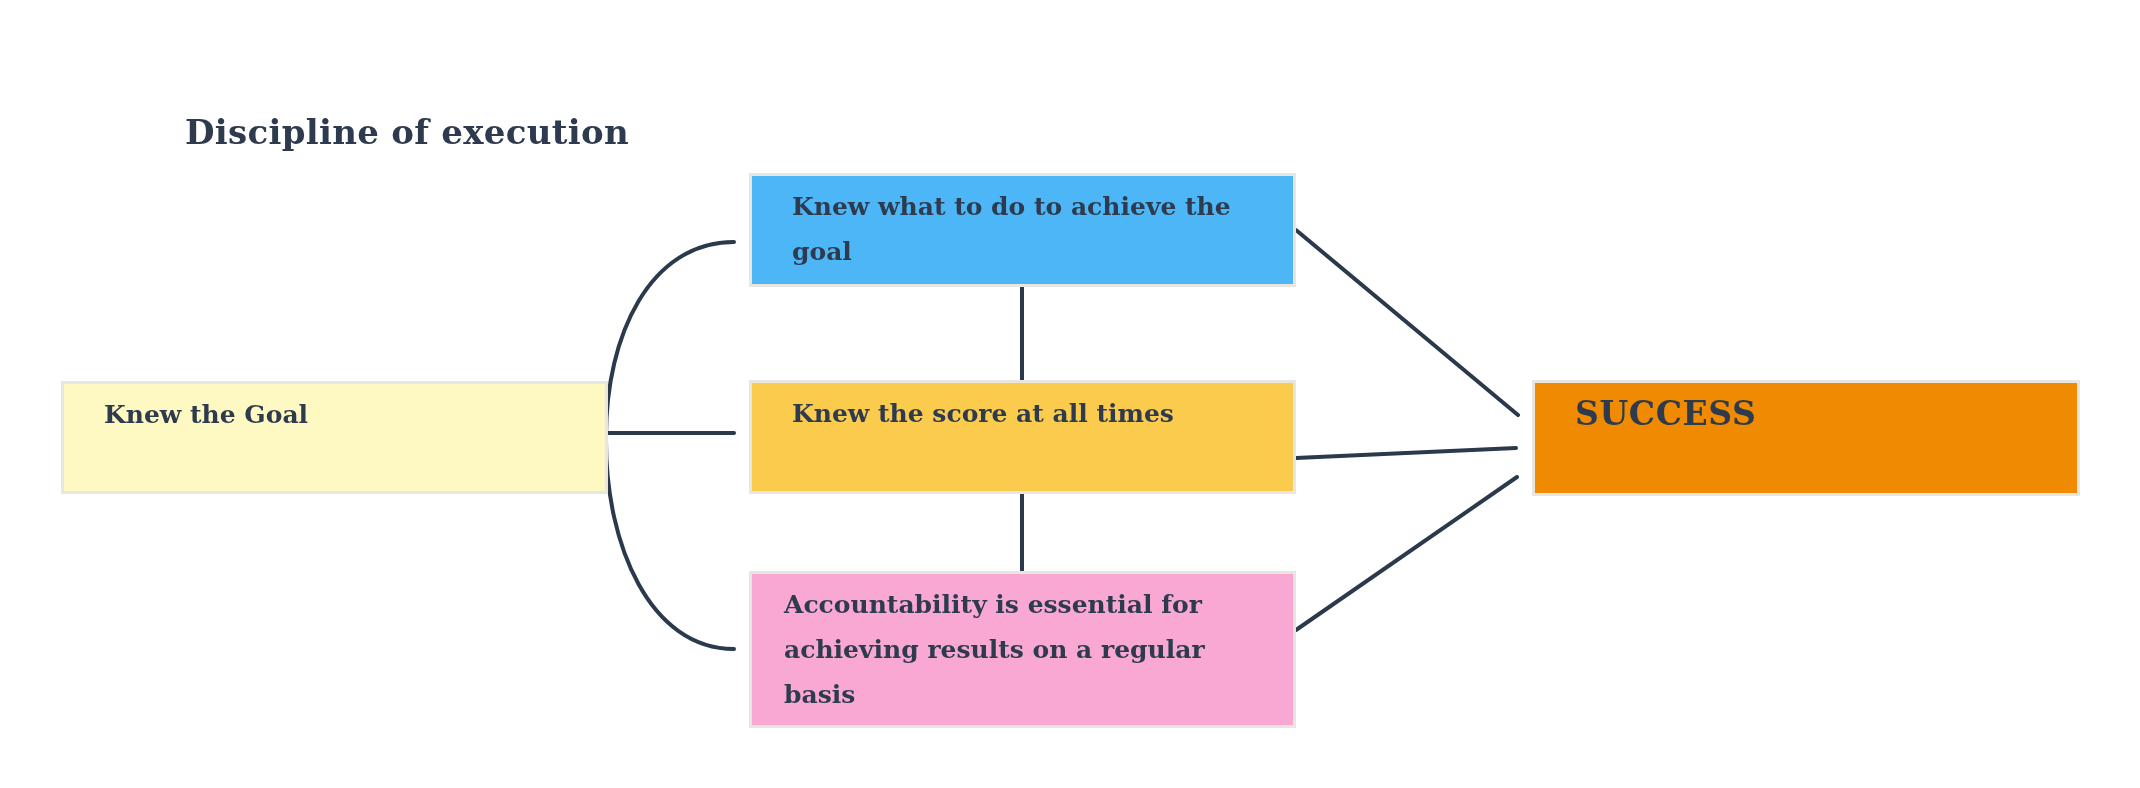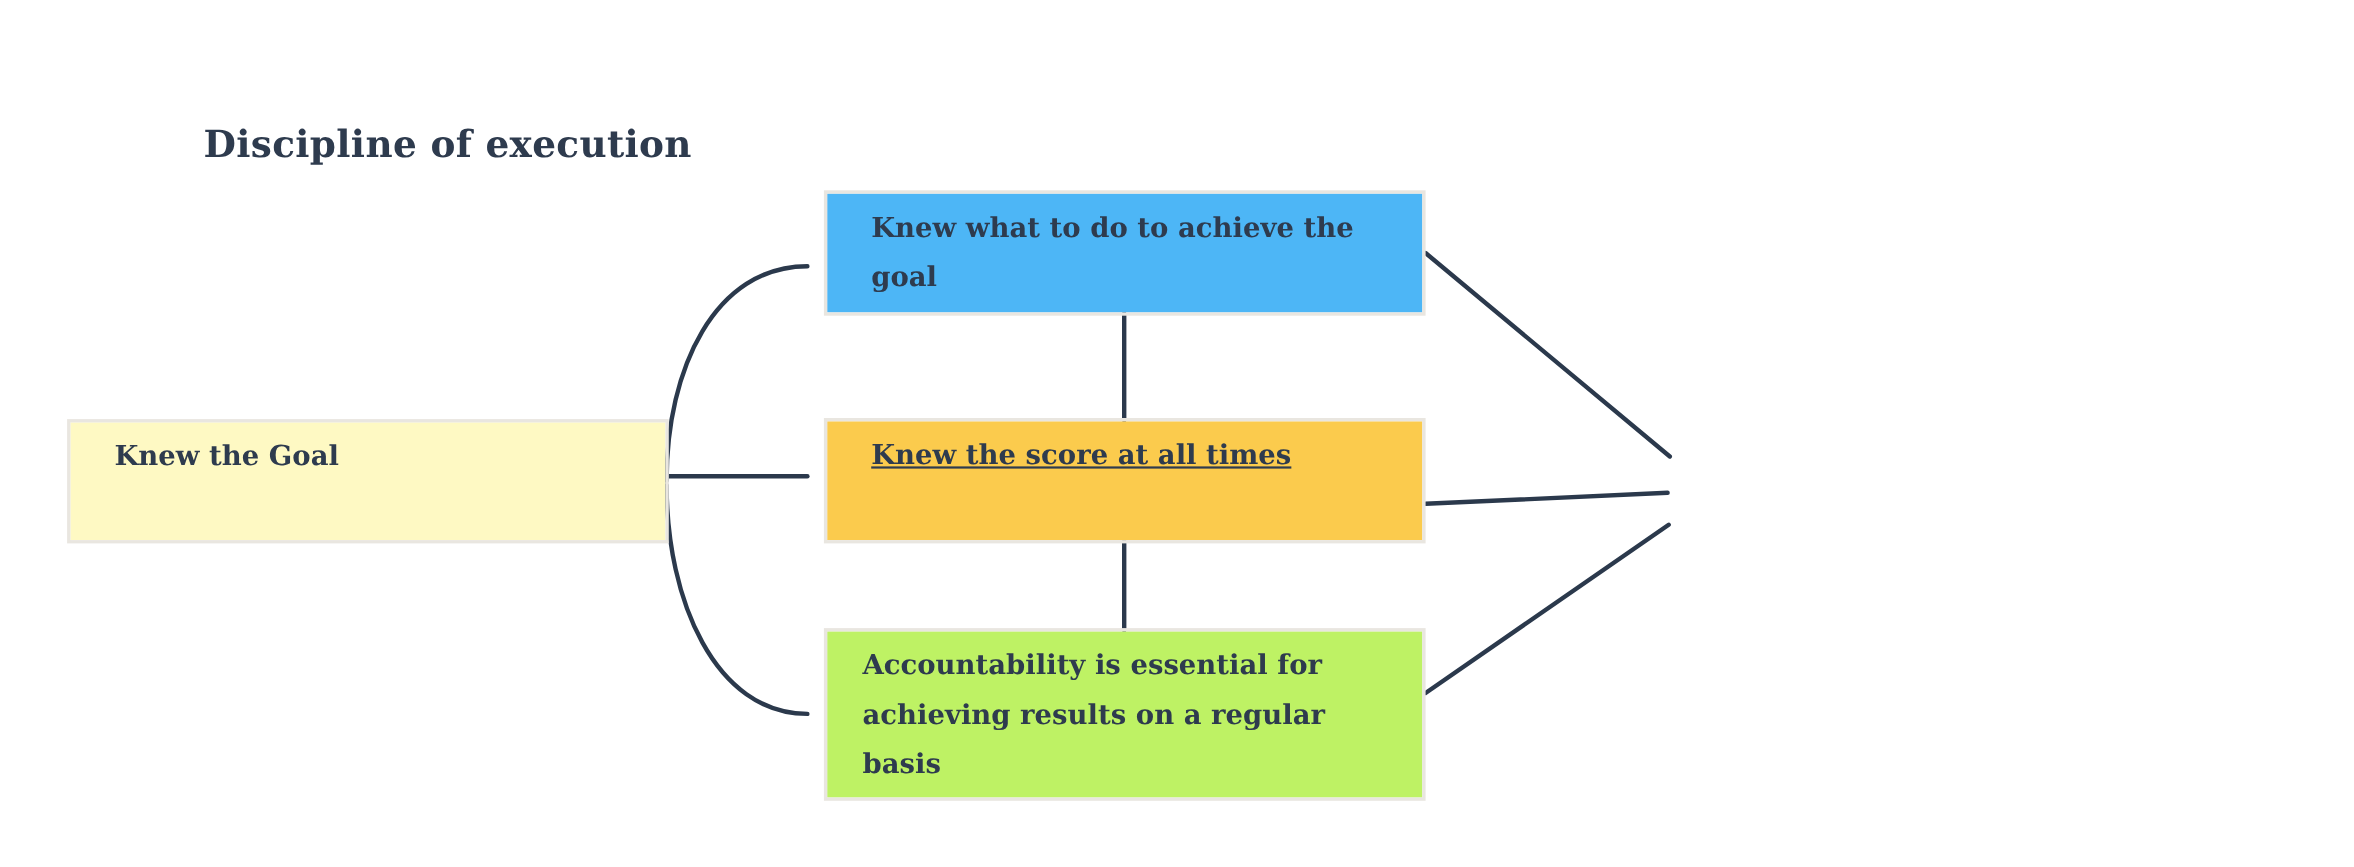--- a/index.html
+++ b/index.html
@@ -46,21 +46,21 @@
     align-items: flex-start;
     padding: 8px 40px;
     font-weight: bold;
     font-size: 25px;
     line-height: 45px;
     color: #2e3b4e;
     outline: 3px solid #e9e6e0;
   }
   .node-goal            { left: 64px;   top: 384px; width: 541px; height: 107px; }
   .node-what            { left: 752px;  top: 176px; width: 541px; height: 108px; }
-  .node-score           { left: 752px;  top: 383px; width: 541px; height: 108px; text-decoration: underline; }
+  .node-score           { left: 752px;  top: 383px; width: 541px; height: 108px; }
   .node-accountability  { left: 752px;  top: 574px; width: 541px; height: 151px; }
   .node-accountability .node-label { max-width: 445px; }
   .node-success         { left: 1535px; top: 383px; width: 542px; height: 110px;
                           font-size: 33px; letter-spacing: 0.6px; }
   .node-label { display: block; }
 </style>
 </head>
 <body>
 
 <div class="canvas">
@@ -90,18 +90,21 @@
   </div>
 
   <div class="node node-what" style="background-color: rgb(77, 182, 246);">
     <span class="node-label">Knew what to do to achieve the goal</span>
   </div>
 
   <div class="node node-score" style="background-color: rgb(251, 203, 77);">
     <span class="node-label">Knew the score at all times</span>
   </div>
 
-  <div class="node node-accountability" style="background-color: #bef264; padding-left: 32px;">
+  <div class="node node-accountability" style="background-color: #f9a8d4; padding-left: 32px;">
     <span class="node-label">Accountability is essential for achieving results on a regular basis</span>
   </div>
 
+  <div class="node node-success" style="background-color: rgb(240, 138, 0);">
+    <span class="node-label">SUCCESS</span>
+  </div>
 
 </div>
 
 </body></html>

